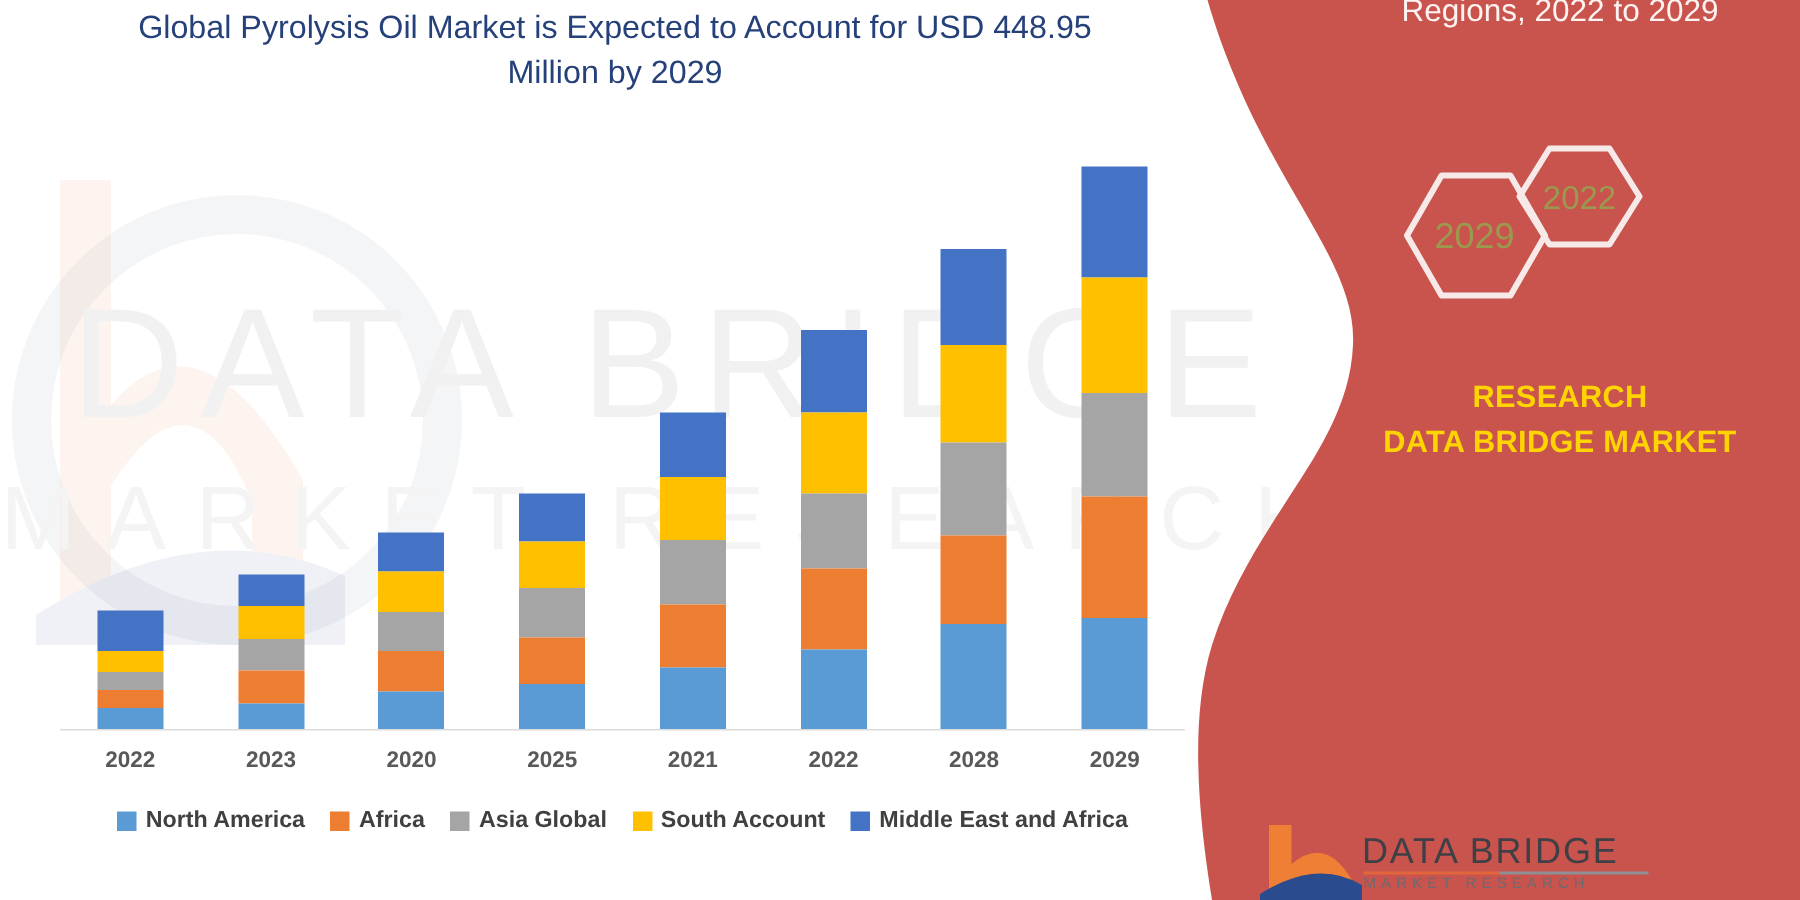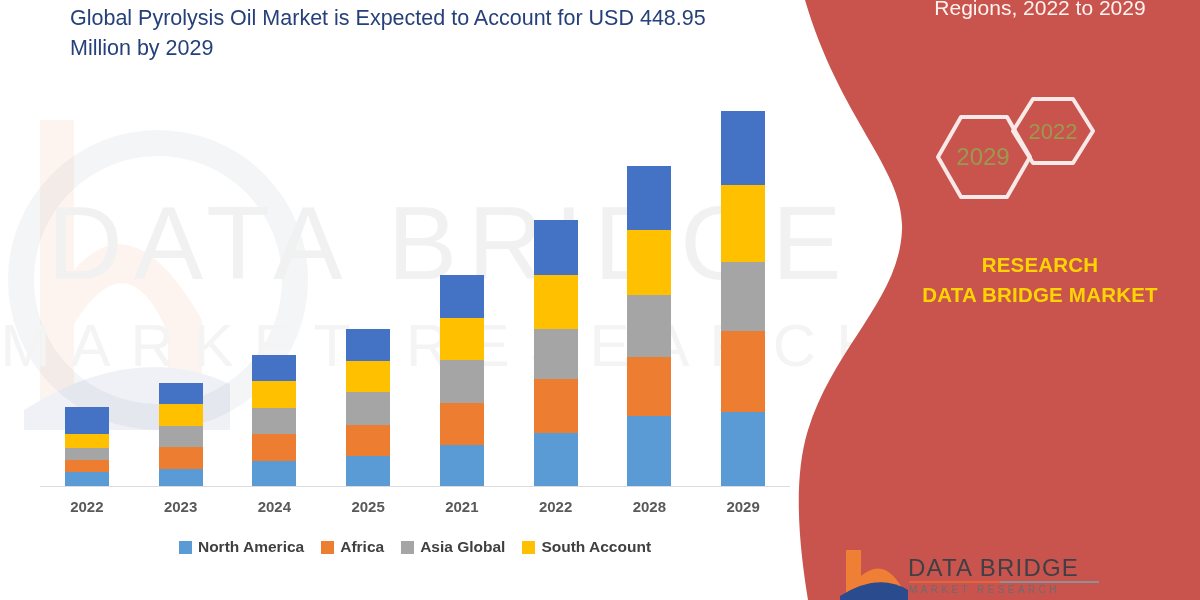--- a/index.html
+++ b/index.html
@@ -28,21 +28,21 @@
   }
   .watermark .wm2 { font-size:60px; letter-spacing:20px; display:block; color:#f4f4f4; }
 
   
   .red-panel { position:absolute; right:0; top:0; width:420px; height:600px; pointer-events:none; }
   .red-panel svg { display:block; width:420px; height:600px; }
 
   
   .chart-title {
     position:absolute; left:70px; top:4px; width:680px;
-    text-align:left; color:#26417a;
+    text-align:center; color:#26417a;
     font-size:21.5px; line-height:1.38; font-weight:400;
   }
 
   .plot { position:absolute; left:0; top:0; width:810px; height:600px; }
   .axis-line {
     position:absolute; left:40px; top:486px; width:750px; height:1px;
     background:#dcdcdc;
   }
   .bars {
     position:absolute; left:40px; top:110px; width:750px; height:376px;
@@ -197,21 +197,21 @@
             <div class="seg" style="background: rgb(255, 192, 0); height: 76.5369px;"></div>
             <div class="seg" style="background: rgb(165, 165, 165); height: 69.0169px;"></div>
             <div class="seg" style="background: rgb(237, 125, 49); height: 80.8818px;"></div>
             <div class="seg" style="background: rgb(91, 155, 213); height: 74.448px;"></div>
           </div>
         </div>
       </div>
     <div class="x-labels" id="xlabels">
         <span>2022</span>
         <span>2023</span>
-        <span>2024</span>
+        <span>2020</span>
         <span>2025</span>
         <span>2021</span>
         <span>2022</span>
         <span>2028</span>
         <span>2029</span>
       </div>
     <div class="legend" id="legend">
         <div class="legend-item">
           <span class="legend-swatch" style="background: rgb(91, 155, 213);"></span>
           <span>North America</span>
@@ -221,20 +221,24 @@
           <span>Africa</span>
         </div>
         <div class="legend-item">
           <span class="legend-swatch" style="background: rgb(165, 165, 165);"></span>
           <span>Asia Global</span>
         </div>
         <div class="legend-item">
           <span class="legend-swatch" style="background: rgb(255, 192, 0);"></span>
           <span>South Account</span>
         </div>
+        <div class="legend-item">
+          <span class="legend-swatch" style="background: rgb(68, 114, 196);"></span>
+          <span>Middle East and Africa</span>
+        </div>
       </div>
   </div>
 
   <div class="panel-heading">Regions, 2022 to 2029</div>
 
   <div class="hexwrap">
     <svg viewBox="0 0 200 130" width="200" height="130" aria-hidden="true">
       <polygon points="108,4 148,4 168,36 148,68 108,68 88,36" fill="none" stroke="#f6e9e7" stroke-width="4" stroke-linejoin="round"></polygon>
       <polygon points="36,22 82,22 105,62 82,102 36,102 13,62" fill="none" stroke="#f6e9e7" stroke-width="4" stroke-linejoin="round"></polygon>
       <text class="hex-label" id="hexTop" x="128" y="44" text-anchor="middle" font-size="22">2022</text>

